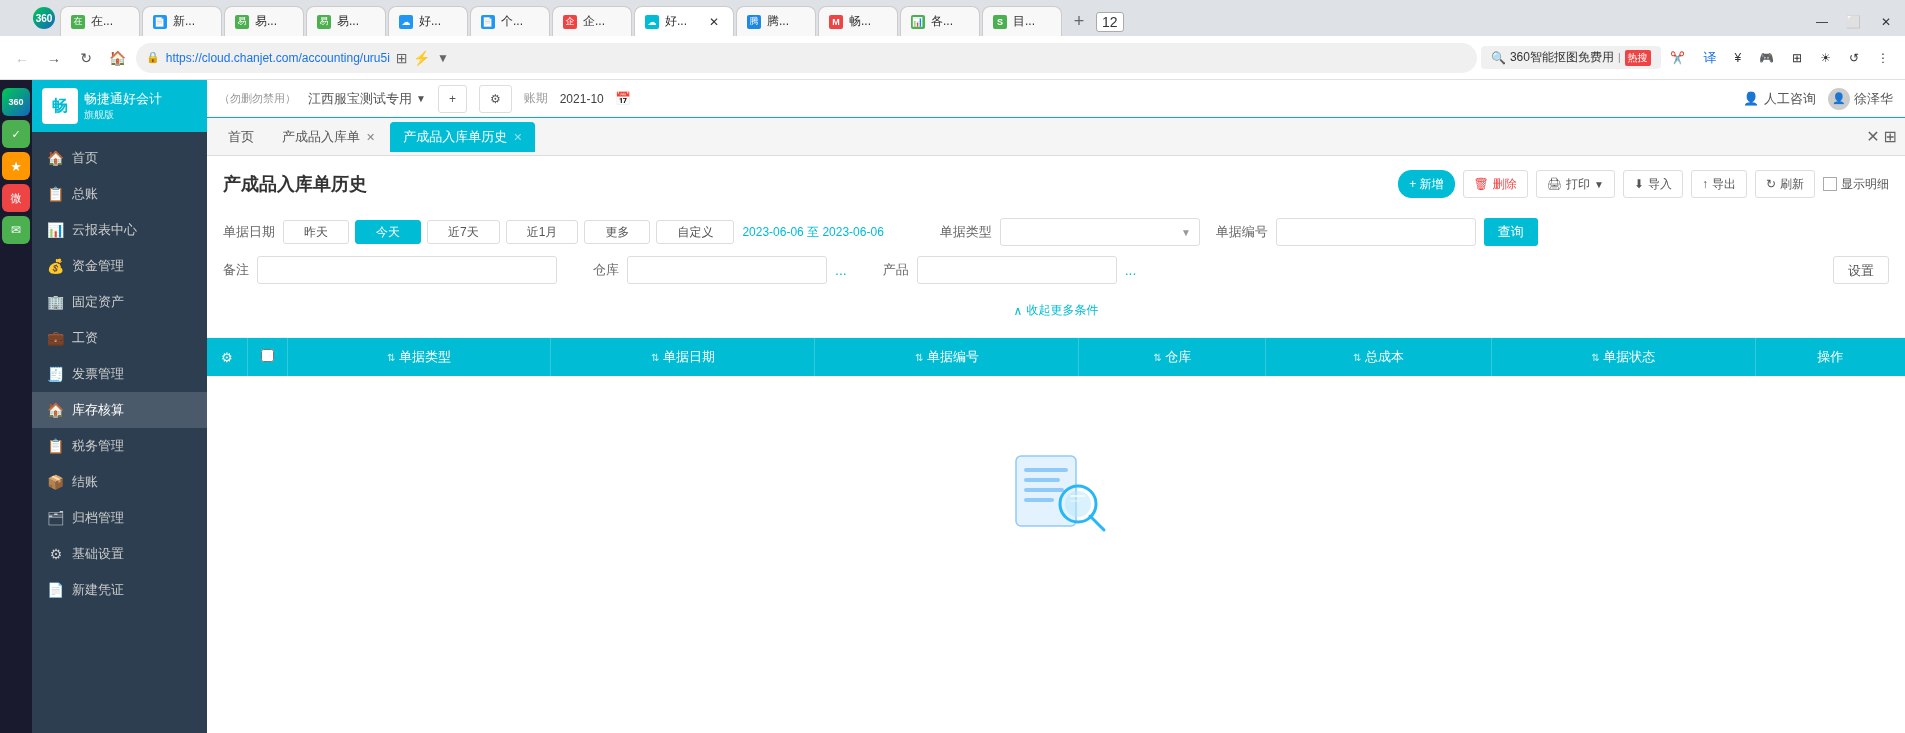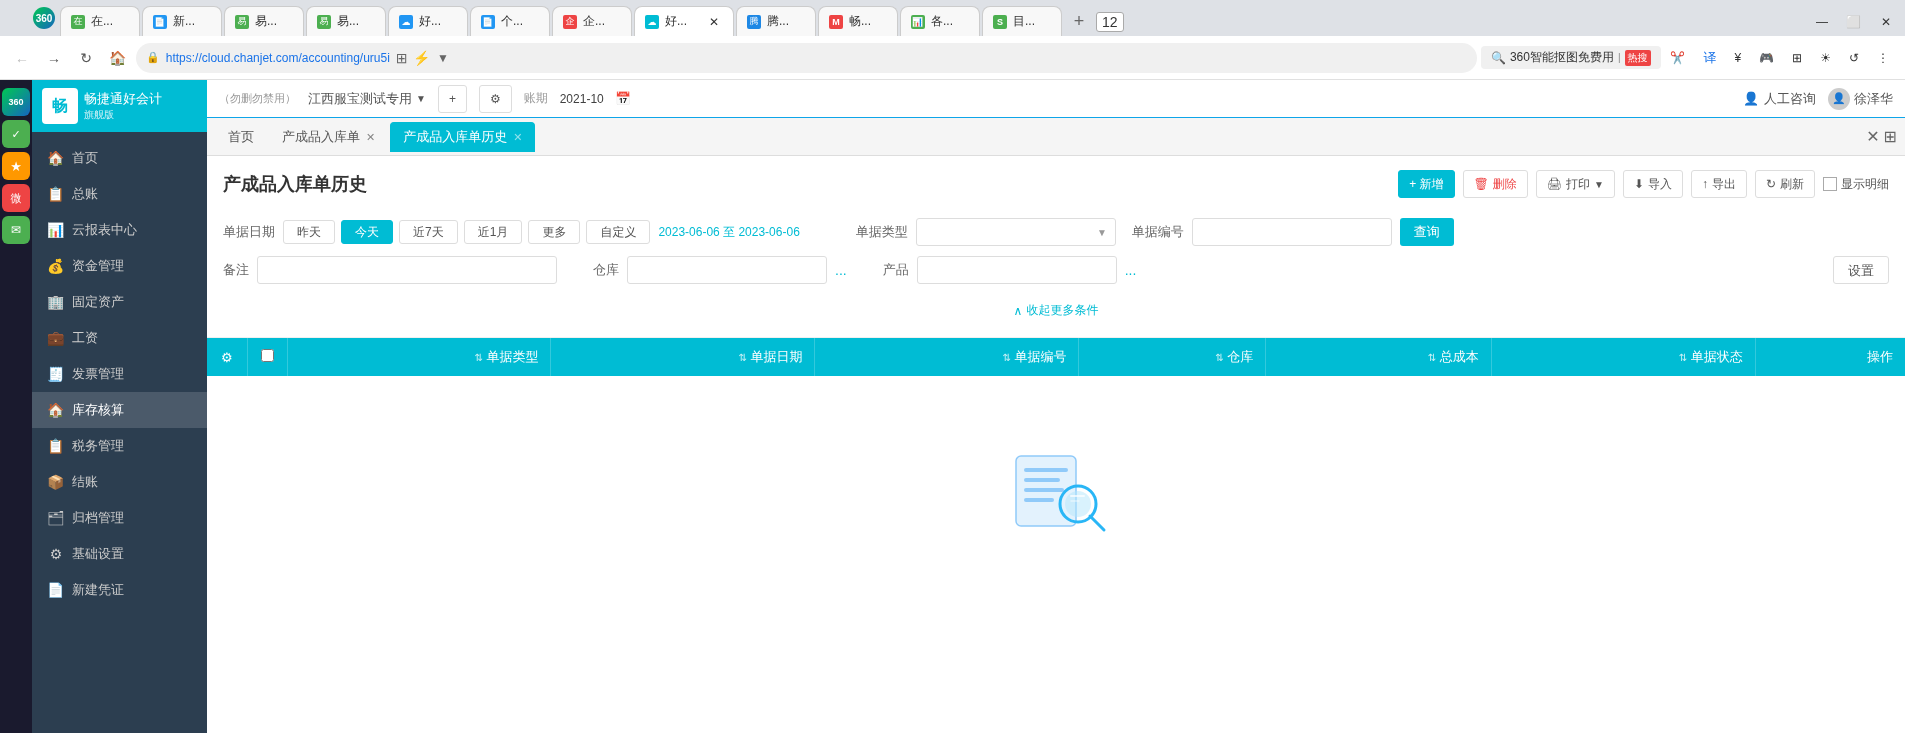--- a/index.html
+++ b/index.html
@@ -58,45 +58,45 @@
     .page-tab-close { font-size: 11px; opacity: 0.7; }
 
     
     .content-area { flex: 1; background: #fff; overflow: auto; display: flex; flex-direction: column; }
 
     
     .page-header { padding: 14px 16px 10px; display: flex; align-items: center; justify-content: space-between; }
     .page-title { font-size: 18px; font-weight: bold; color: #333; }
     .page-actions { display: flex; align-items: center; gap: 8px; }
     .action-btn { height: 28px; padding: 0 10px; border-radius: 3px; border: 1px solid #ddd; background: white; font-size: 12px; color: #555; cursor: pointer; display: flex; align-items: center; gap: 4px; }
-    .action-btn.primary { background: #00bcd4; color: white; border-color: #00bcd4; }
+    .action-btn.primary { background: #00bcd4; color: white; border-color: #00bcd4; border-radius: 13px; }
     .action-btn.danger { color: #e44; }
 
     
     .filter-area { padding: 10px 16px; border-bottom: 1px solid #f0f0f0; }
     .filter-row { display: flex; align-items: center; gap: 16px; margin-bottom: 10px; }
     .filter-row:last-child { margin-bottom: 0; }
     .filter-label { color: #666; font-size: 13px; white-space: nowrap; }
     .date-filters { display: flex; align-items: center; gap: 6px; }
-    .date-btn { height: 24px; padding: 0 13px; border-radius: 3px; border: 1px solid #ddd; background: white; font-size: 12px; color: #555; cursor: pointer; }
+    .date-btn { height: 24px; padding: 0 20px; border-radius: 3px; border: 1px solid #ddd; background: white; font-size: 12px; color: #555; cursor: pointer; }
     .date-btn.active { background: #00bcd4; color: white; border-color: #00bcd4; }
     .date-range { color: #00bcd4; font-size: 12px; }
     .filter-input { height: 28px; border: 1px solid #ddd; border-radius: 3px; padding: 0 8px; font-size: 12px; color: #333; min-width: 200px; }
     .filter-select { height: 28px; border: 1px solid #ddd; border-radius: 3px; padding: 0 8px; font-size: 12px; color: #333; min-width: 200px; background: white; cursor: pointer; display: flex; align-items: center; justify-content: space-between; }
     .filter-dots { color: #00bcd4; font-size: 14px; cursor: pointer; }
     .filter-group { display: flex; align-items: center; gap: 8px; }
 
     
     .collapse-more { text-align: center; padding: 8px; color: #00bcd4; font-size: 12px; cursor: pointer; display: flex; align-items: center; justify-content: center; gap: 4px; }
 
     
     .table-container { flex: 1; overflow: auto; }
     .data-table { width: 100%; border-collapse: collapse; }
     .table-header { background: #00bcd4; }
-    .th { padding: 10px 12px; color: white; font-size: 13px; font-weight: normal; text-align: right; white-space: nowrap; border-right: 1px solid rgba(255,255,255,0.2); cursor: pointer; user-select: none; }
+    .th { padding: 10px 12px; color: white; font-size: 13px; font-weight: normal; text-align: center; white-space: nowrap; border-right: 1px solid rgba(255,255,255,0.2); cursor: pointer; user-select: none; }
     .th:last-child { border-right: none; }
     .th-checkbox { width: 40px; text-align: center; }
     .th-gear { width: 40px; text-align: center; }
     .sort-icon { font-size: 10px; opacity: 0.8; }
     .empty-area { flex: 1; display: flex; align-items: center; justify-content: center; flex-direction: column; padding: 60px; }
 
     
     .app-topbar { background: white; border-bottom: 1px solid #0ea5e9; padding: 4px 12px; display: flex; align-items: center; gap: 12px; font-size: 13px; height: 38px; flex-shrink: 0; }
     .org-select { display: flex; align-items: center; gap: 4px; cursor: pointer; color: #555; }
     .org-label { color: #999; font-size: 11px; }

